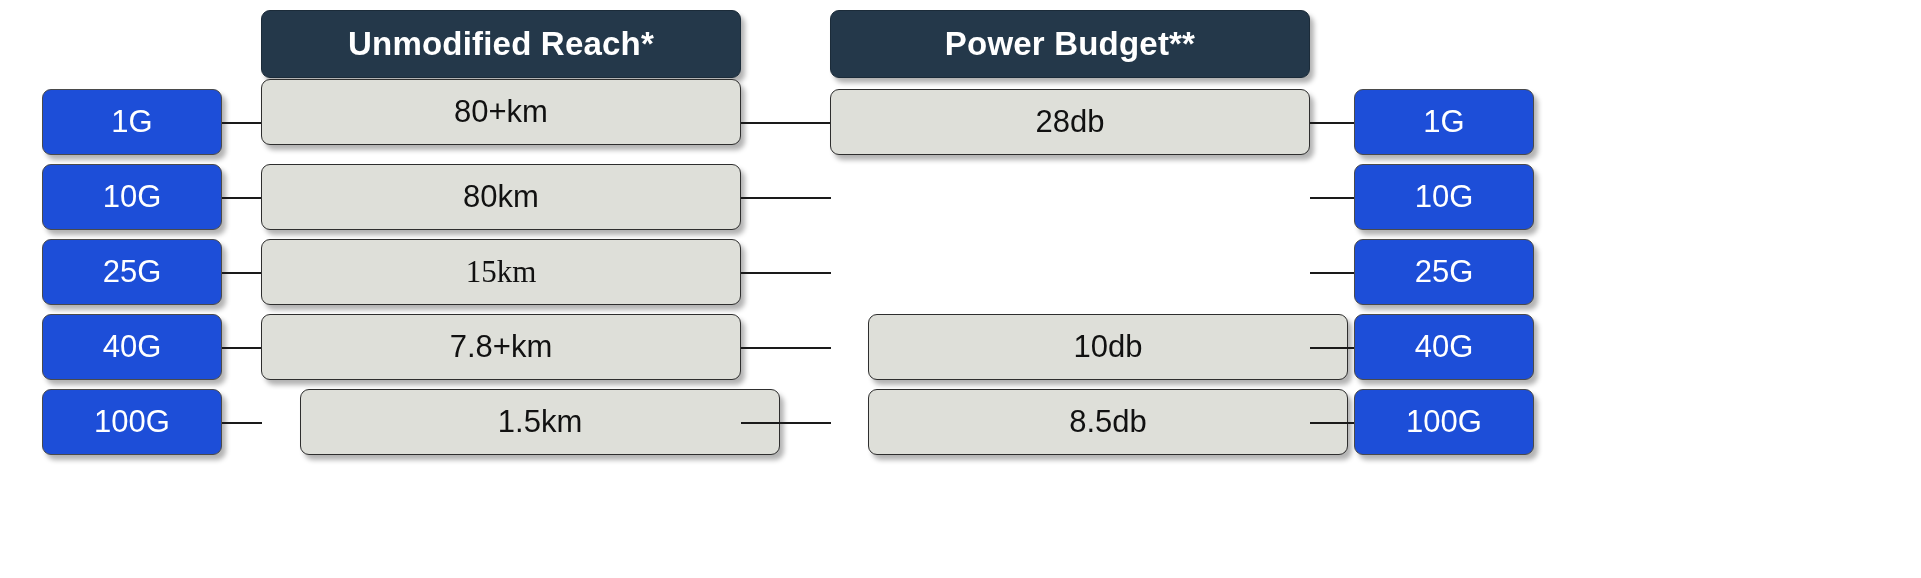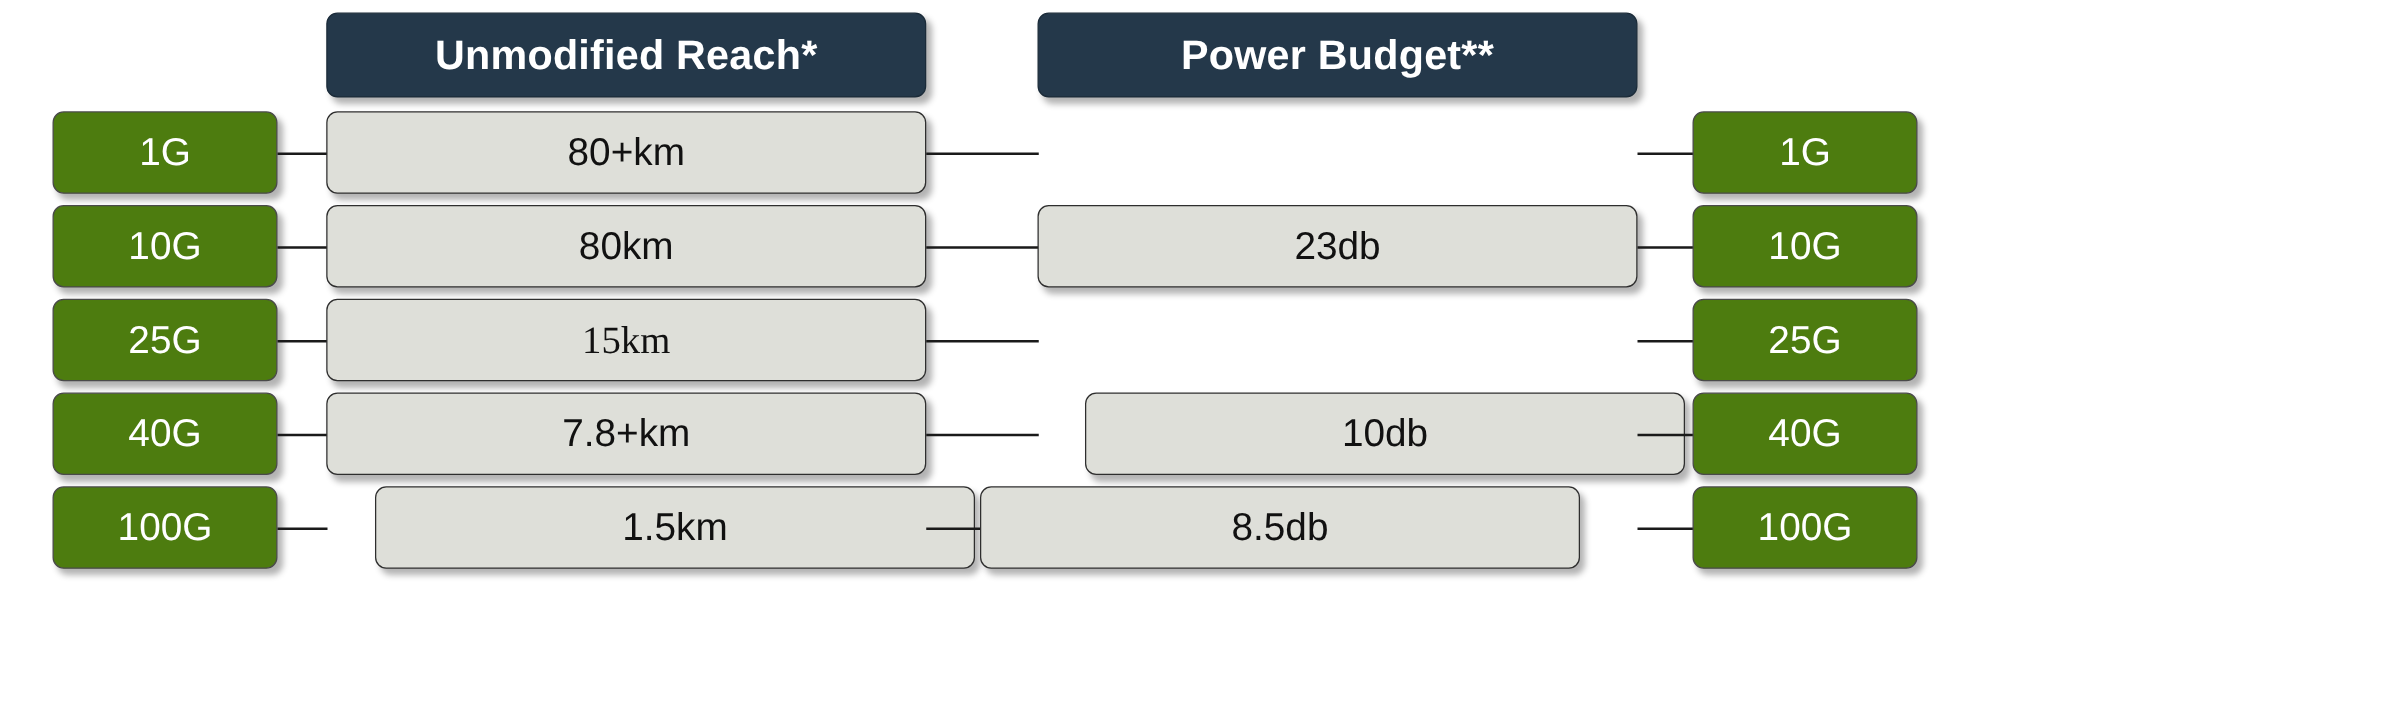--- a/index.html
+++ b/index.html
@@ -36,21 +36,21 @@
   .hdr-box {
     background: #24384A;
     border: 1px solid #1b2b39;
     color: #ffffff;
     font-size: 33px;
     font-weight: bold;
     letter-spacing: 0.2px;
   }
 
   .speed-box {
-    background: #4d7c0f;
+    background: #1d4ed8;
     border: 1px solid #4a4a4a;
     color: #ffffff;
     font-size: 31px;
     font-weight: normal;
   }
 
   .value-box {
     background: #DEDFD9;
     border: 1px solid #2e2e2e;
     color: #111111;
@@ -69,30 +69,30 @@
 <body>
 
 <div class="board">
 
   <div class="box hdr-box" style="left:261px; top:10px; width:480px; height:68px;">Unmodified Reach*</div>
 
   <div class="box hdr-box" style="left:830px; top:10px; width:480px; height:68px;">Power Budget**</div>
 
   <div class="box speed-box" style="left:42px; top:89px; width:180px; height:66px;">1G</div>
   <div class="connector" style="left:222px; top:122px; width:40px;"></div>
-  <div class="box value-box" style="left:261px; top:89px; width:480px; height:66px;">80+km</div>
+  <div class="box value-box" style="left:261px; top:79px; width:480px; height:66px;">80+km</div>
   <div class="connector" style="left:741px; top:122px; width:90px;"></div>
+  <div class="box value-box" style="left:830px; top:89px; width:480px; height:66px;">28db</div>
   <div class="connector" style="left:1310px; top:122px; width:45px;"></div>
   <div class="box speed-box" style="left:1354px; top:89px; width:180px; height:66px;">1G</div>
 
   <div class="box speed-box" style="left:42px; top:164px; width:180px; height:66px;">10G</div>
   <div class="connector" style="left:222px; top:197px; width:40px;"></div>
   <div class="box value-box" style="left:261px; top:164px; width:480px; height:66px;">80km</div>
   <div class="connector" style="left:741px; top:197px; width:90px;"></div>
-  <div class="box value-box" style="left:830px; top:164px; width:480px; height:66px;">23db</div>
   <div class="connector" style="left:1310px; top:197px; width:45px;"></div>
   <div class="box speed-box" style="left:1354px; top:164px; width:180px; height:66px;">10G</div>
 
   <div class="box speed-box" style="left:42px; top:239px; width:180px; height:66px;">25G</div>
   <div class="connector" style="left:222px; top:272px; width:40px;"></div>
   <div class="box value-box" style="left:261px; top:239px; width:480px; height:66px;font-family:Liberation Serif, serif;">15km</div>
   <div class="connector" style="left:741px; top:272px; width:90px;"></div>
   <div class="connector" style="left:1310px; top:272px; width:45px;"></div>
   <div class="box speed-box" style="left:1354px; top:239px; width:180px; height:66px;">25G</div>
 
@@ -101,17 +101,17 @@
   <div class="box value-box" style="left:261px; top:314px; width:480px; height:66px;">7.8+km</div>
   <div class="connector" style="left:741px; top:347px; width:90px;"></div>
   <div class="box value-box" style="left:830px; top:314px; width:480px; height:66px;margin-left:38px;">10db</div>
   <div class="connector" style="left:1310px; top:347px; width:45px;"></div>
   <div class="box speed-box" style="left:1354px; top:314px; width:180px; height:66px;">40G</div>
 
   <div class="box speed-box" style="left:42px; top:389px; width:180px; height:66px;">100G</div>
   <div class="connector" style="left:222px; top:422px; width:40px;"></div>
   <div class="box value-box" style="left:261px; top:389px; width:480px; height:66px;margin-left:39px;">1.5km</div>
   <div class="connector" style="left:741px; top:422px; width:90px;"></div>
-  <div class="box value-box" style="left:784px; top:389px; width:480px; height:66px;">8.5db</div>
+  <div class="box value-box" style="left:868px; top:389px; width:480px; height:66px;">8.5db</div>
   <div class="connector" style="left:1310px; top:422px; width:45px;"></div>
   <div class="box speed-box" style="left:1354px; top:389px; width:180px; height:66px;">100G</div>
 
 </div>
 
 </body></html>

